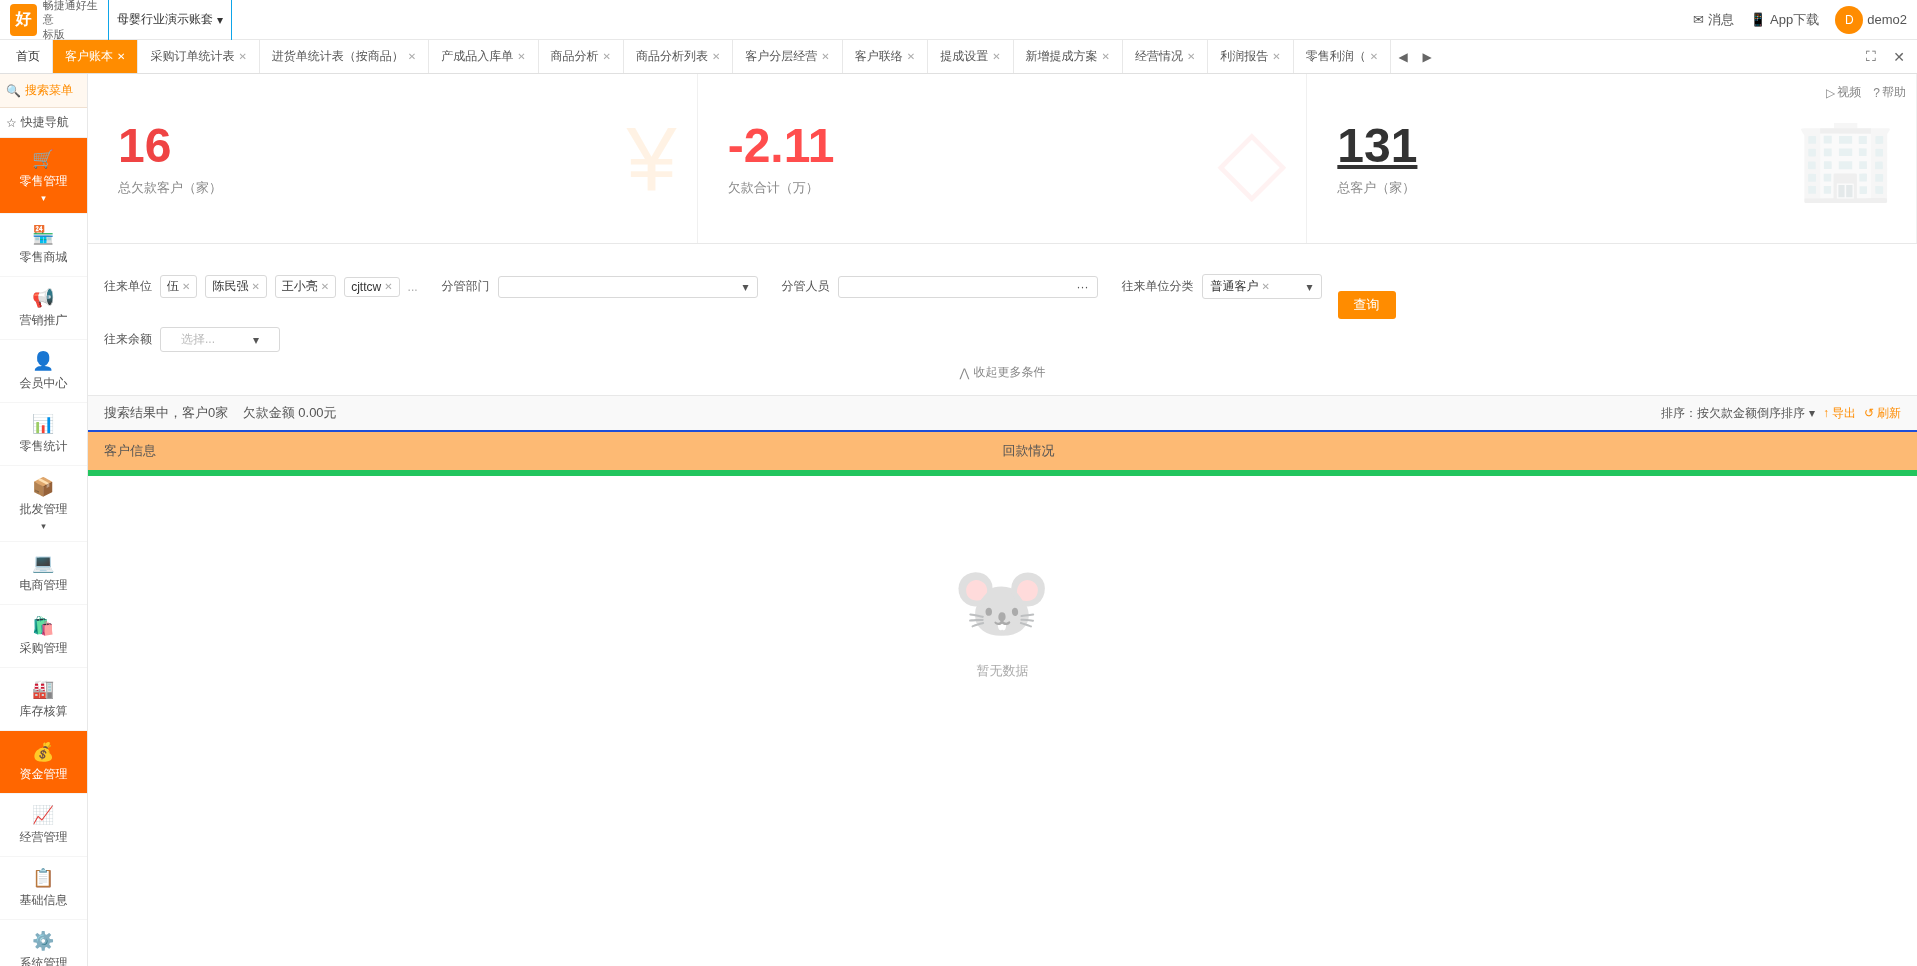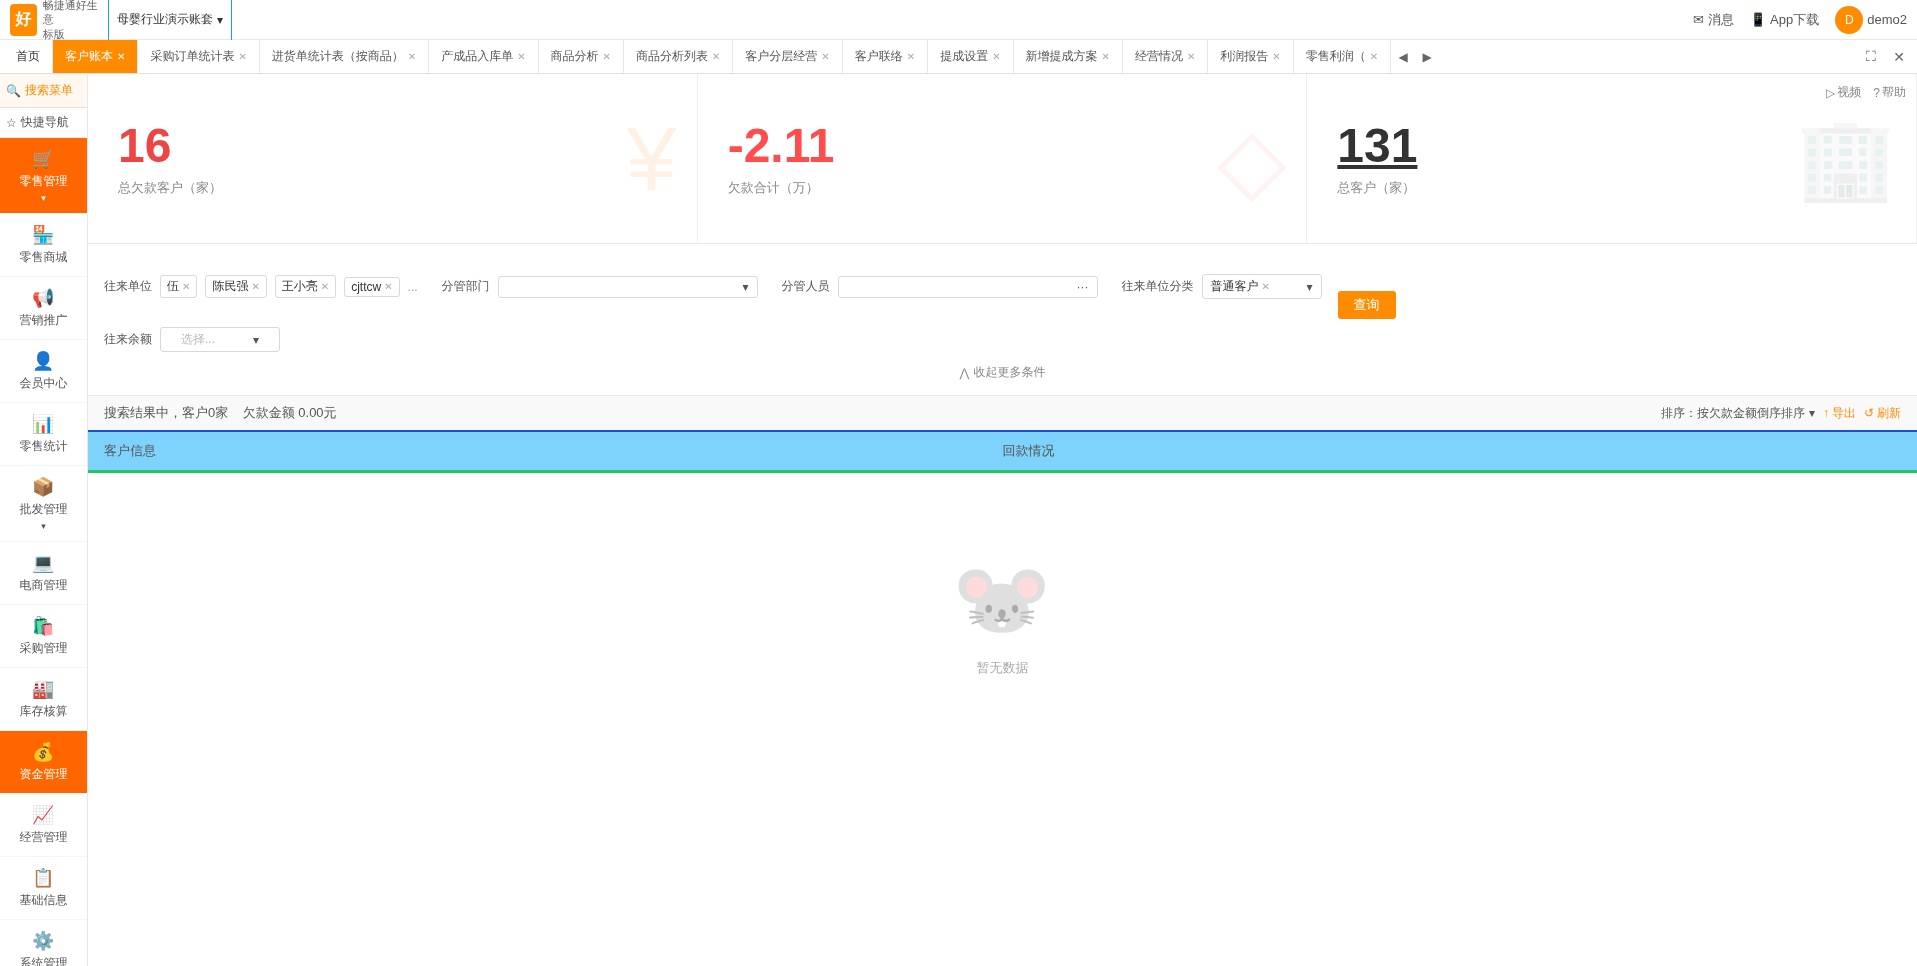--- a/index.html
+++ b/index.html
@@ -69,21 +69,21 @@
     
     .results-bar { background: #f9f9f9; padding: 8px 16px; display: flex; align-items: center; border-bottom: 2px solid #1d4ed8; flex-shrink: 0; }
     .results-info { font-size: 13px; color: #555; }
     .results-actions { margin-left: auto; display: flex; align-items: center; gap: 8px; font-size: 12px; color: #555; }
     .results-sort { display: flex; align-items: center; gap: 4px; cursor: pointer; }
     .results-export { display: flex; align-items: center; gap: 3px; color: #ff8c00; cursor: pointer; }
     .results-refresh { display: flex; align-items: center; gap: 3px; color: #ff8c00; cursor: pointer; }
 
     
     .table-container { background: #fff; flex: 1; }
-    .table-header { display: flex; padding: 10px 16px; background: #7dd3fc; border-bottom: 3px solid #22c55e; font-size: 13px; color: #555; font-weight: normal; }
+    .table-header { display: flex; padding: 10px 16px; background: #fdba74; border-bottom: 6px solid #22c55e; font-size: 13px; color: #555; font-weight: normal; }
     .table-header .col1 { flex: 2; }
     .table-header .col2 { flex: 2.5; }
     .table-header .col3 { flex: 2; }
     .table-header .col4 { flex: 2; }
     .empty-state { display: flex; flex-direction: column; align-items: center; justify-content: center; padding: 80px 0; color: #aaa; font-size: 13px; }
     .empty-icon { font-size: 80px; margin-bottom: 12px; opacity: 0.4; color: #ffaa88; }
   </style>
 </head>
 <body>
 

